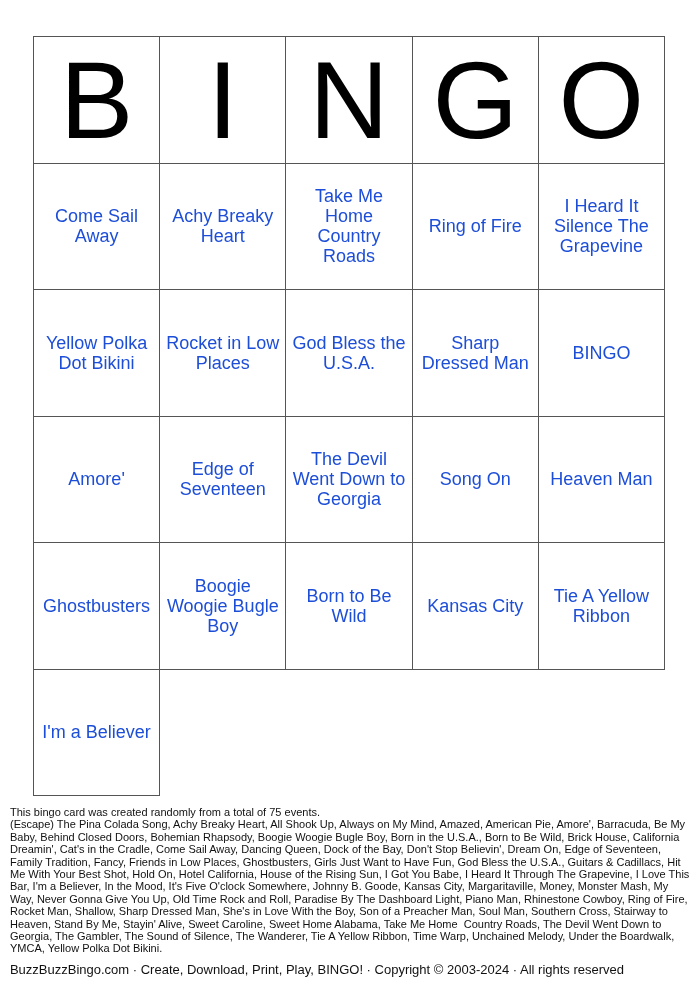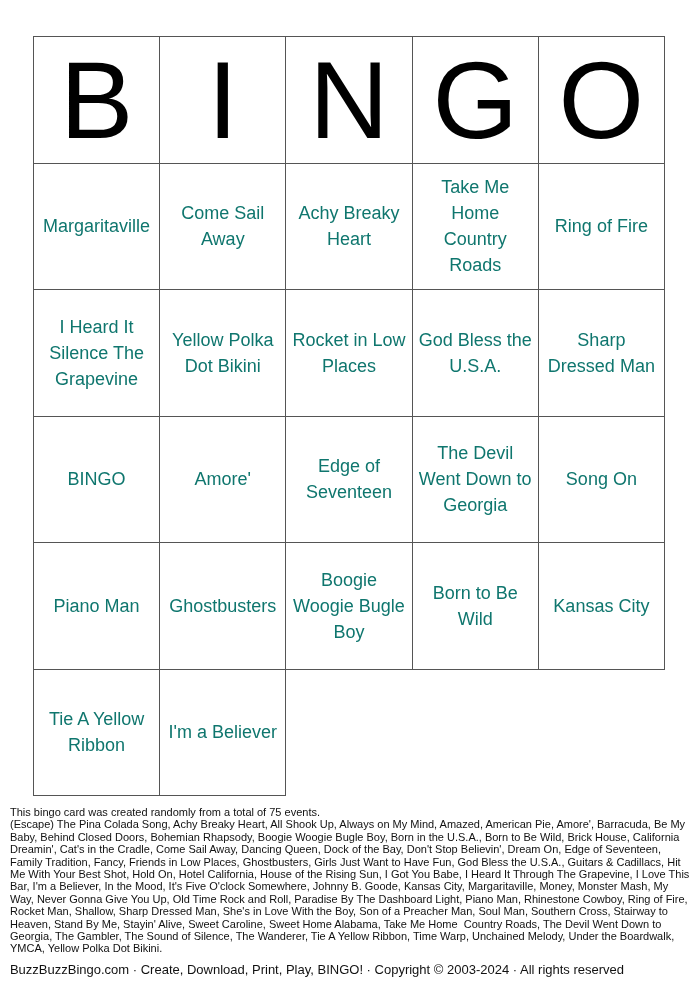--- a/index.html
+++ b/index.html
@@ -13,21 +13,21 @@
       display: grid;
       grid-template-columns: repeat(5, 1fr);
       grid-template-rows: repeat(6, 1fr);
       border-top: 1px solid #555; border-left: 1px solid #555;
       box-sizing: border-box;
     }
     .cell {
       border-right: 1px solid #555; border-bottom: 1px solid #555;
       display: flex; align-items: center; justify-content: center;
       text-align: center; box-sizing: border-box; padding: 0 3px;
-      font-size: 18px; line-height: 26px; color: #0f766e;
+      font-size: 18px; line-height: 20px; color: #1d4ed8;
     }
     .header-cell {
       font-size: 110px; line-height: 110px; font-weight: normal; color: #000;
     }
     .cell .txt { display: block; }
     .info {
       position: absolute; left: 10px; top: 806px; width: 680px;
       font-size: 11px; line-height: 12.4px; color: #111;
     }
     .footer {
@@ -48,23 +48,20 @@
   <div class="cell header-cell">
       <span class="txt">N</span>
     </div>
   <div class="cell header-cell">
       <span class="txt">G</span>
     </div>
   <div class="cell header-cell">
       <span class="txt">O</span>
     </div>
 
-  <div class="cell">
-      <span class="txt">Margaritaville</span>
-    </div>
   <div class="cell">
       <span class="txt">Come Sail Away</span>
     </div>
   <div class="cell">
       <span class="txt">Achy Breaky Heart</span>
     </div>
   <div class="cell">
       <span class="txt" style="white-space:pre-wrap">Take Me Home  Country Roads</span>
     </div>
   <div class="cell">
@@ -97,21 +94,21 @@
       <span class="txt">Edge of Seventeen</span>
     </div>
 
   <div class="cell">
       <span class="txt">The Devil Went Down to Georgia</span>
     </div>
   <div class="cell">
       <span class="txt">Song On</span>
     </div>
   <div class="cell">
-      <span class="txt">Piano Man</span>
+      <span class="txt">Heaven Man</span>
     </div>
   <div class="cell">
       <span class="txt">Ghostbusters</span>
     </div>
 
   <div class="cell">
       <span class="txt">Boogie Woogie Bugle Boy</span>
     </div>
   <div class="cell">
       <span class="txt">Born to Be Wild</span>

